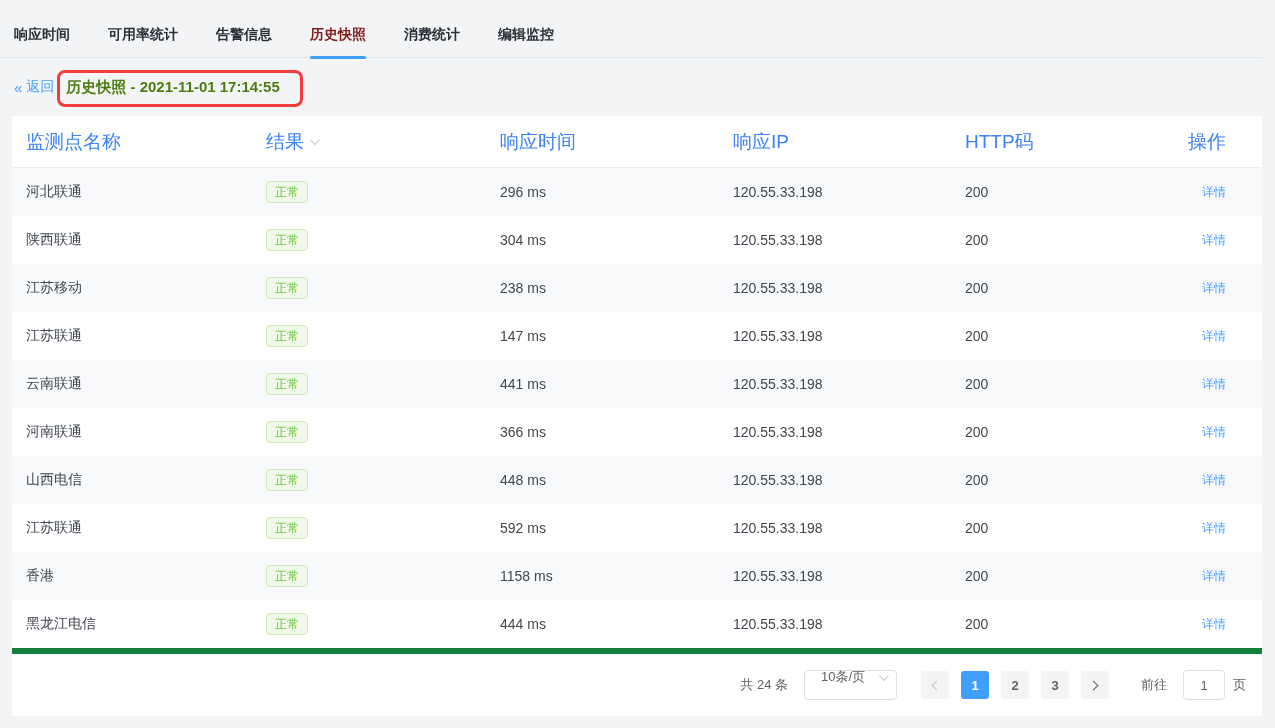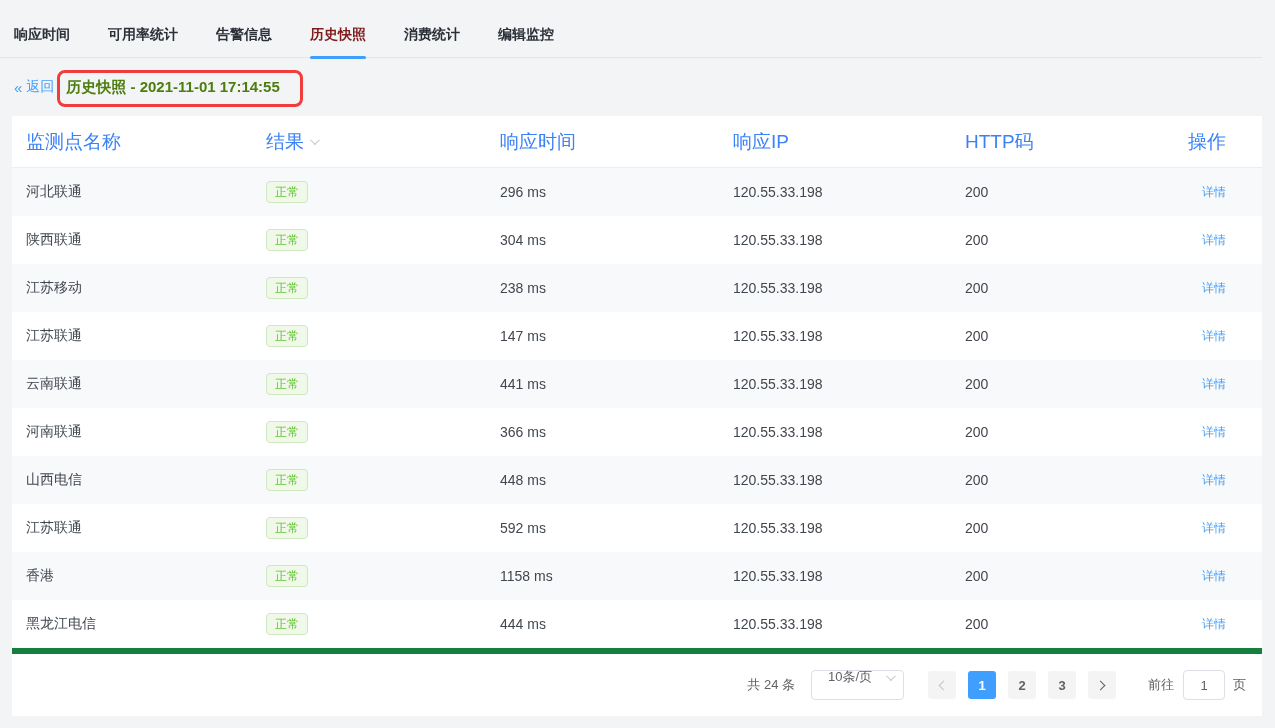--- a/index.html
+++ b/index.html
@@ -110,21 +110,21 @@
   .chev-l {
     width:7px; height:7px;
     border-left:1.5px solid #c0c4cc; border-bottom:1.5px solid #c0c4cc;
     transform:rotate(45deg); margin-left:3px;
   }
   .chev-r {
     width:7px; height:7px;
     border-top:1.5px solid #5a5e66; border-right:1.5px solid #5a5e66;
     transform:rotate(45deg); margin-right:3px;
   }
-  .goto-label { margin-right:9px; }
+  .goto-label { margin-right:16px; }
   .goto-input {
     width:42px; height:30px;
     border:1px solid #dcdfe6; border-radius:4px;
     text-align:center; font-size:13px; color:#606266;
     font-family:inherit; outline:none;
   }
   .goto-suffix { margin-left:8px; }
 </style>
 </head>
 <body>

